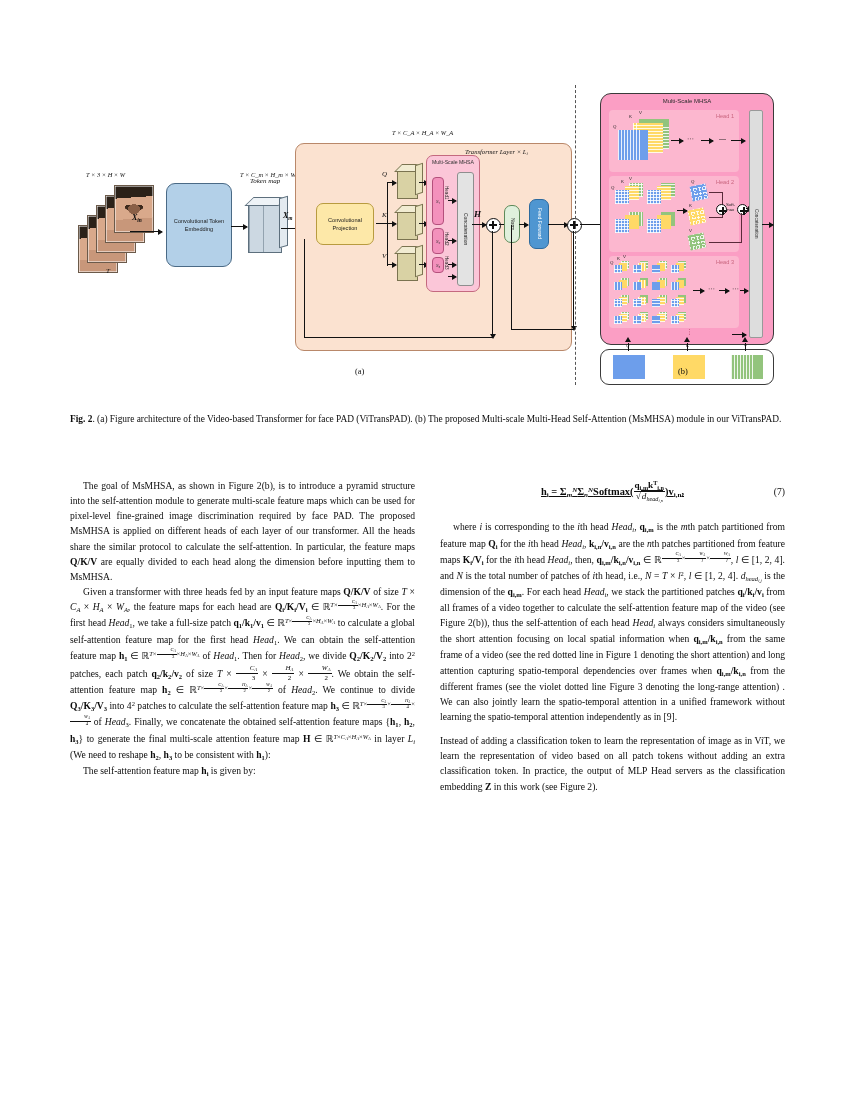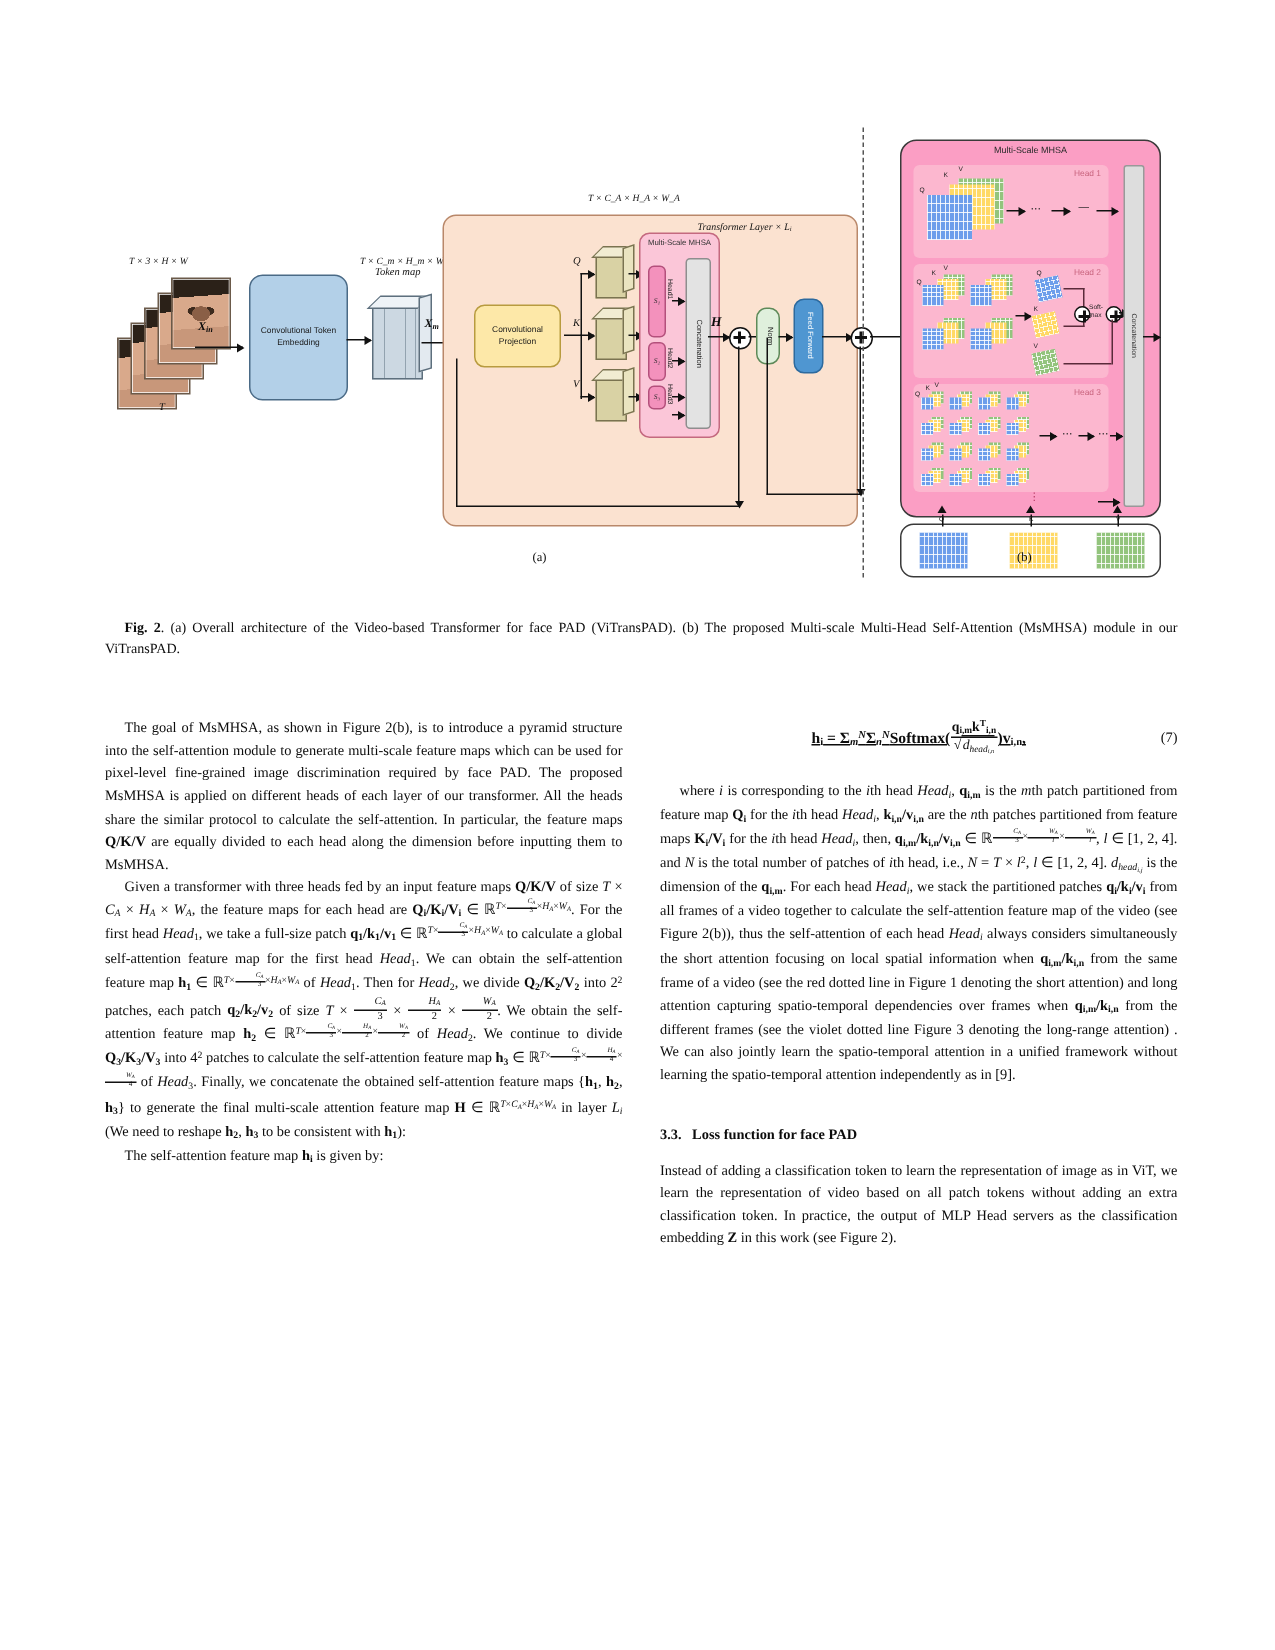--- a/index.html
+++ b/index.html
@@ -133,21 +133,21 @@
        border:1.3px solid #3a3a3a;border-radius:9px;}
 
   .dots-v{position:absolute;font-size:7px;line-height:.6;color:#b3365e;
        font-family:"Liberation Sans",sans-serif;}
 
   .cap-ab{position:absolute;font-size:8.4px;font-family:"Liberation Serif",serif;}
 
   
   .caption{position:absolute;left:70px;top:412px;width:715px;font-size:9.4px;line-height:1.52;
        text-align:justify;}
-  .caption b{font-weight:bold;margin-left:13px;}
+  .caption b{font-weight:bold;}
 
   .col{position:absolute;width:345px;font-size:9.6px;line-height:1.58;text-align:justify;}
   .colL{left:70px;top:478px;}
   .colR{left:440px;top:478px;}
   h2.sec{font-size:9.6px;font-weight:bold;margin:0 0 9px 0;line-height:1.4;
        font-family:"Liberation Serif",serif;}
   h2.sec .n{margin-right:7px;}
   p{margin:0 0 0 0;text-indent:13px;}
   p.noind{text-indent:0;}
   .eq{display:block;text-align:center;margin:11px 0 11px 0;position:relative;font-size:10px;text-decoration:underline;}
@@ -435,21 +435,21 @@
       <div class="line" style="left:105px;top:258px;width:1.1px;height:8px;"></div>
       <div style="position:absolute;left:101.8px;top:252px;border-bottom:5px solid #111;border-left:3px solid transparent;border-right:3px solid transparent;width:0;height:0;"></div>
       <div class="line" style="left:163px;top:258px;width:1.1px;height:8px;"></div>
       <div style="position:absolute;left:159.8px;top:252px;border-bottom:5px solid #111;border-left:3px solid transparent;border-right:3px solid transparent;width:0;height:0;"></div>
 
       <div class="cap-ab" style="left:96px;top:282px;">(b)</div>
     </div>
   </div>
 
   <div class="caption">
-    <b>Fig. 2</b><span>. (a) Overall architecture of the Video-based Transformer for face PAD (ViTransPAD). (b) The proposed Multi-scale Multi-Head Self-Attention (MsMHSA) module in our ViTransPAD.</span>
+    <b>Fig. 2</b><span>. (a) Figure architecture of the Video-based Transformer for face PAD (ViTransPAD). (b) The proposed Multi-scale Multi-Head Self-Attention (MsMHSA) module in our ViTransPAD.</span>
   </div>
 
   <div class="col colL">
 
     <p><span>The goal of MsMHSA, as shown in Figure 2(b), is to introduce a pyramid structure into the self-attention module to generate multi-scale feature maps which can be used for pixel-level fine-grained image discrimination required by face PAD. The proposed MsMHSA is applied on different heads of each layer of our transformer. All the heads share the similar protocol to calculate the self-attention. In particular, the feature maps </span><span class="bold">Q/K/V</span><span> are equally divided to each head along the dimension before inputting them to MsMHSA.</span></p>
 
     <p>
       Given a transformer with three heads fed by an input feature maps <span class="bold">Q/K/V</span> of size <span class="it">T</span> × <span class="it">C<sub>A</sub></span> × <span class="it">H<sub>A</sub></span> × <span class="it">W<sub>A</sub></span>, the feature maps for each head are <span class="bold">Q<sub>i</sub>/K<sub>i</sub>/V<sub>i</sub></span> ∈ ℝ<sup><span class="it">T</span>×<span class="frac"><span class="num"><span class="it">C<sub>A</sub></span></span><span class="den">3</span></span>×<span class="it">H<sub>A</sub></span>×<span class="it">W<sub>A</sub></span></sup>. For the first head <span class="it">Head</span><sub>1</sub>, we take a full-size patch <span class="bold">q<sub>1</sub>/k<sub>1</sub>/v<sub>1</sub></span> ∈ ℝ<sup><span class="it">T</span>×<span class="frac"><span class="num"><span class="it">C<sub>A</sub></span></span><span class="den">3</span></span>×<span class="it">H<sub>A</sub></span>×<span class="it">W<sub>A</sub></span></sup> to calculate a global self-attention feature map for the first head <span class="it">Head</span><sub>1</sub>. We can obtain the self-attention feature map <span class="bold">h<sub>1</sub></span> ∈ ℝ<sup><span class="it">T</span>×<span class="frac"><span class="num"><span class="it">C<sub>A</sub></span></span><span class="den">3</span></span>×<span class="it">H<sub>A</sub></span>×<span class="it">W<sub>A</sub></span></sup> of <span class="it">Head</span><sub>1</sub>. Then for <span class="it">Head</span><sub>2</sub>, we divide <span class="bold">Q<sub>2</sub>/K<sub>2</sub>/V<sub>2</sub></span> into 2<sup>2</sup> patches, each patch <span class="bold">q<sub>2</sub>/k<sub>2</sub>/v<sub>2</sub></span> of size <span class="it">T</span> × <span class="frac"><span class="num"><span class="it">C<sub>A</sub></span></span><span class="den">3</span></span> × <span class="frac"><span class="num"><span class="it">H<sub>A</sub></span></span><span class="den">2</span></span> × <span class="frac"><span class="num"><span class="it">W<sub>A</sub></span></span><span class="den">2</span></span>. We obtain the self-attention feature map <span class="bold">h<sub>2</sub></span> ∈ ℝ<sup><span class="it">T</span>×<span class="frac"><span class="num"><span class="it">C<sub>A</sub></span></span><span class="den">3</span></span>×<span class="frac"><span class="num"><span class="it">H<sub>A</sub></span></span><span class="den">2</span></span>×<span class="frac"><span class="num"><span class="it">W<sub>A</sub></span></span><span class="den">2</span></span></sup> of <span class="it">Head</span><sub>2</sub>. We continue to divide <span class="bold">Q<sub>3</sub>/K<sub>3</sub>/V<sub>3</sub></span> into 4<sup>2</sup> patches to calculate the self-attention feature map <span class="bold">h<sub>3</sub></span> ∈ ℝ<sup><span class="it">T</span>×<span class="frac"><span class="num"><span class="it">C<sub>A</sub></span></span><span class="den">3</span></span>×<span class="frac"><span class="num"><span class="it">H<sub>A</sub></span></span><span class="den">4</span></span>×<span class="frac"><span class="num"><span class="it">W<sub>A</sub></span></span><span class="den">4</span></span></sup> of <span class="it">Head</span><sub>3</sub>. Finally, we concatenate the obtained self-attention feature maps {<span class="bold">h<sub>1</sub></span>, <span class="bold">h<sub>2</sub></span>, <span class="bold">h<sub>3</sub></span>} to generate the final multi-scale attention feature map <span class="bold">H</span> ∈ ℝ<sup><span class="it">T</span>×<span class="it">C<sub>A</sub></span>×<span class="it">H<sub>A</sub></span>×<span class="it">W<sub>A</sub></span></sup> in layer <span class="it">L<sub>i</sub></span> (We need to reshape <span class="bold">h<sub>2</sub></span>, <span class="bold">h<sub>3</sub></span> to be consistent with <span class="bold">h<sub>1</sub></span>):
     </p>
 
@@ -461,20 +461,17 @@
     <div class="eq" style="margin-top:2px;margin-bottom:16px;">
       <span class="bold" style="font-size:10.4px;">h<sub>i</sub> = Σ<sub><span class="it">m</span></sub><sup><span class="it">N</span></sup>Σ<sub><span class="it">n</span></sub><sup><span class="it">N</span></sup>Softmax(<span class="frac" style="font-size:.88em;"><span class="num">q<sub>i,m</sub>k<sup>T</sup><sub>i,n</sub></span><span class="den">√<span class="sqrt"><span class="it" style="font-weight:normal;">d<sub>head<sub>i,n</sub></sub></span></span></span></span>)v<sub>i,n</sub>,</span>
       <span class="tag">(7)</span>
     </div>
 
     <p>
       where <span class="it">i</span> is corresponding to the <span class="it">i</span>th head <span class="it">Head<sub>i</sub></span>, <span class="bold">q<sub>i,m</sub></span> is the <span class="it">m</span>th patch partitioned from feature map <span class="bold">Q<sub>i</sub></span> for the <span class="it">i</span>th head <span class="it">Head<sub>i</sub></span>, <span class="bold">k<sub>i,n</sub>/v<sub>i,n</sub></span> are the <span class="it">n</span>th patches partitioned from feature maps <span class="bold">K<sub>i</sub>/V<sub>i</sub></span> for the <span class="it">i</span>th head <span class="it">Head<sub>i</sub></span>, then, <span class="bold">q<sub>i,m</sub>/k<sub>i,n</sub>/v<sub>i,n</sub></span> ∈ ℝ<sup><span class="frac"><span class="num"><span class="it">C<sub>A</sub></span></span><span class="den">3</span></span>×<span class="frac"><span class="num"><span class="it">W<sub>A</sub></span></span><span class="den"><span class="it">l</span></span></span>×<span class="frac"><span class="num"><span class="it">W<sub>A</sub></span></span><span class="den"><span class="it">l</span></span></span></sup>, <span class="it">l</span> ∈ [1, 2, 4]. and <span class="it">N</span> is the total number of patches of <span class="it">i</span>th head, i.e., <span class="it">N</span> = <span class="it">T</span> × <span class="it">l</span><sup>2</sup>, <span class="it">l</span> ∈ [1, 2, 4]. <span class="it">d<sub>head<sub>i,j</sub></sub></span> is the dimension of the <span class="bold">q<sub>i,m</sub></span>. For each head <span class="it">Head<sub>i</sub></span>, we stack the partitioned patches <span class="bold">q<sub>i</sub>/k<sub>i</sub>/v<sub>i</sub></span> from all frames of a video together to calculate the self-attention feature map of the video (see Figure 2(b)), thus the self-attention of each head <span class="it">Head<sub>i</sub></span> always considers simultaneously the short attention focusing on local spatial information when <span class="bold">q<sub>i,m</sub>/k<sub>i,n</sub></span> from the same frame of a video (see the red dotted line in Figure 1 denoting the short attention) and long attention capturing spatio-temporal dependencies over frames when <span class="bold">q<sub>i,m</sub>/k<sub>i,n</sub></span> from the different frames (see the violet dotted line Figure 3 denoting the long-range attention) . We can also jointly learn the spatio-temporal attention in a unified framework without learning the spatio-temporal attention independently as in [9].
     </p>
 
     <div class="spacer"></div>
-    <h2 class="sec" style="margin-top:17px;">
-      <span class="n">3.3.</span><span>Loss function for face PAD</span>
-    </h2>
 
     <p class="noind">Instead of adding a classification token to learn the representation of image as in ViT, we learn the representation of video based on all patch tokens without adding an extra classification token. In practice, the output of MLP Head servers as the classification embedding <span class="bold">Z</span> in this work (see Figure 2).</p>
   </div>
 
 </div>
 
 </body></html>

